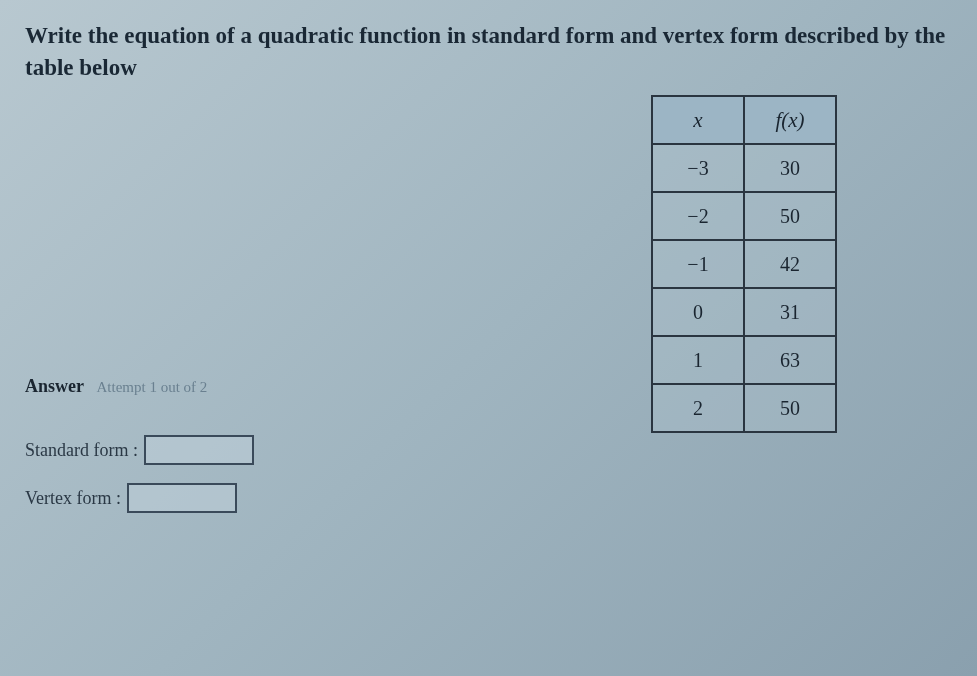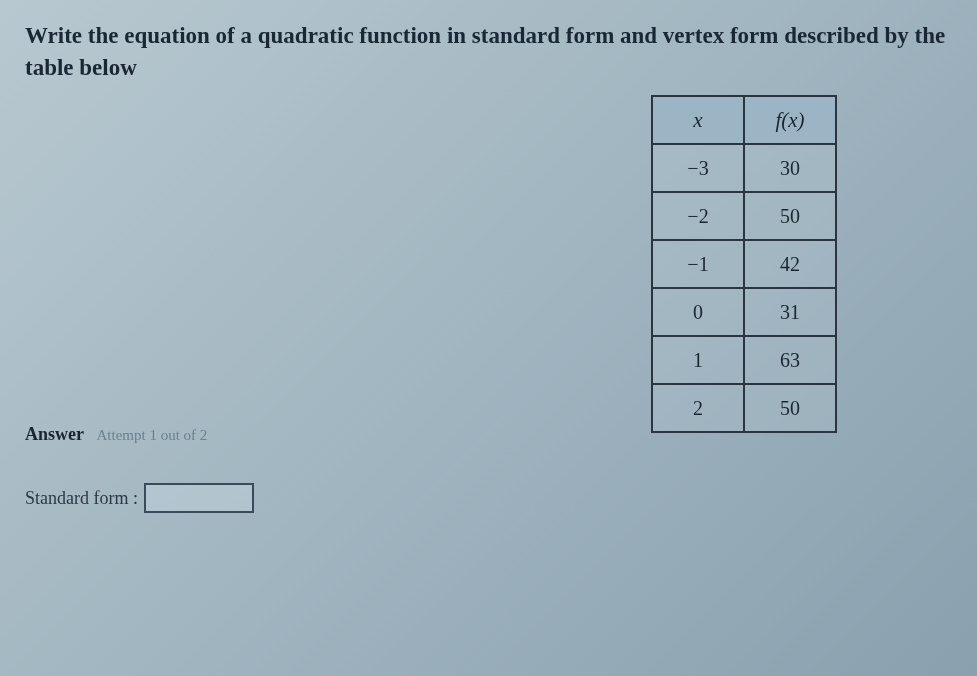--- a/index.html
+++ b/index.html
@@ -131,13 +131,17 @@
 
 <div class="answer-section">
   <div class="answer-label">
     <span class="bold">Answer</span>
     <span class="attempt">Attempt 1 out of 2</span>
   </div>
   <div class="form-row">
     <span class="form-label">Standard form :</span>
     <input class="input-box" type="text" value="" style="">
   </div>
+  <div class="form-row">
+    <span class="form-label">Vertex form :</span>
+    <input class="input-box" type="text" value="" style="">
+  </div>
 </div>
 
 </body></html>

